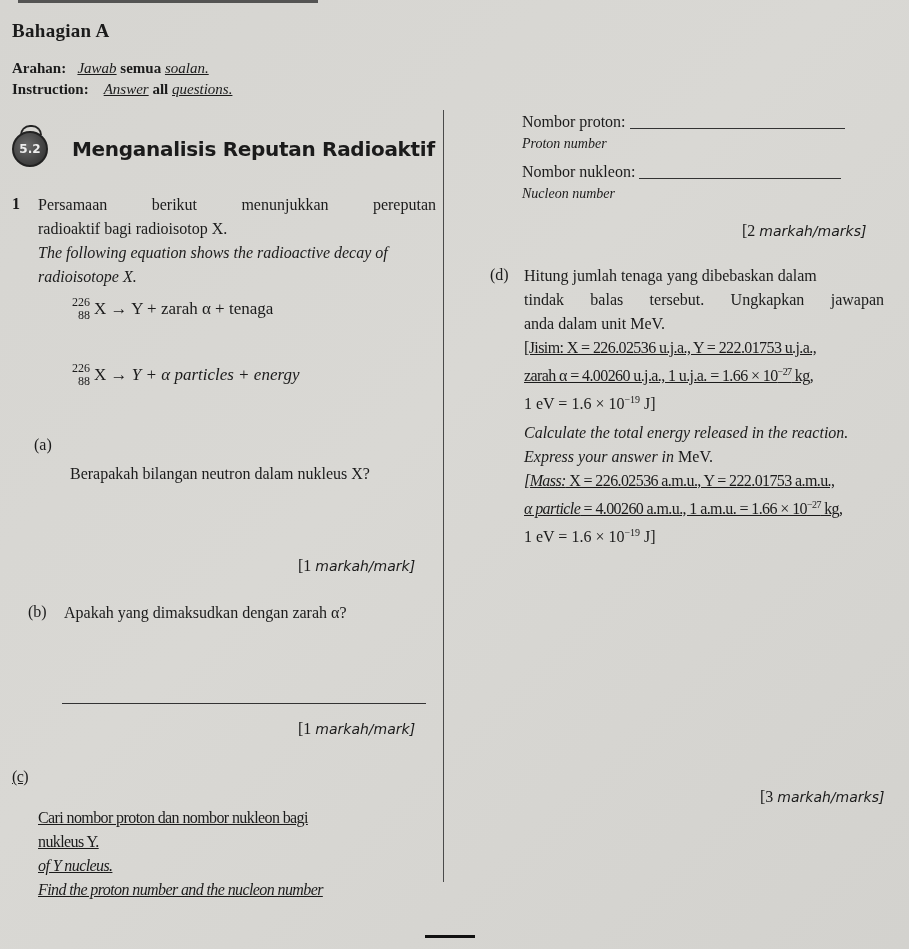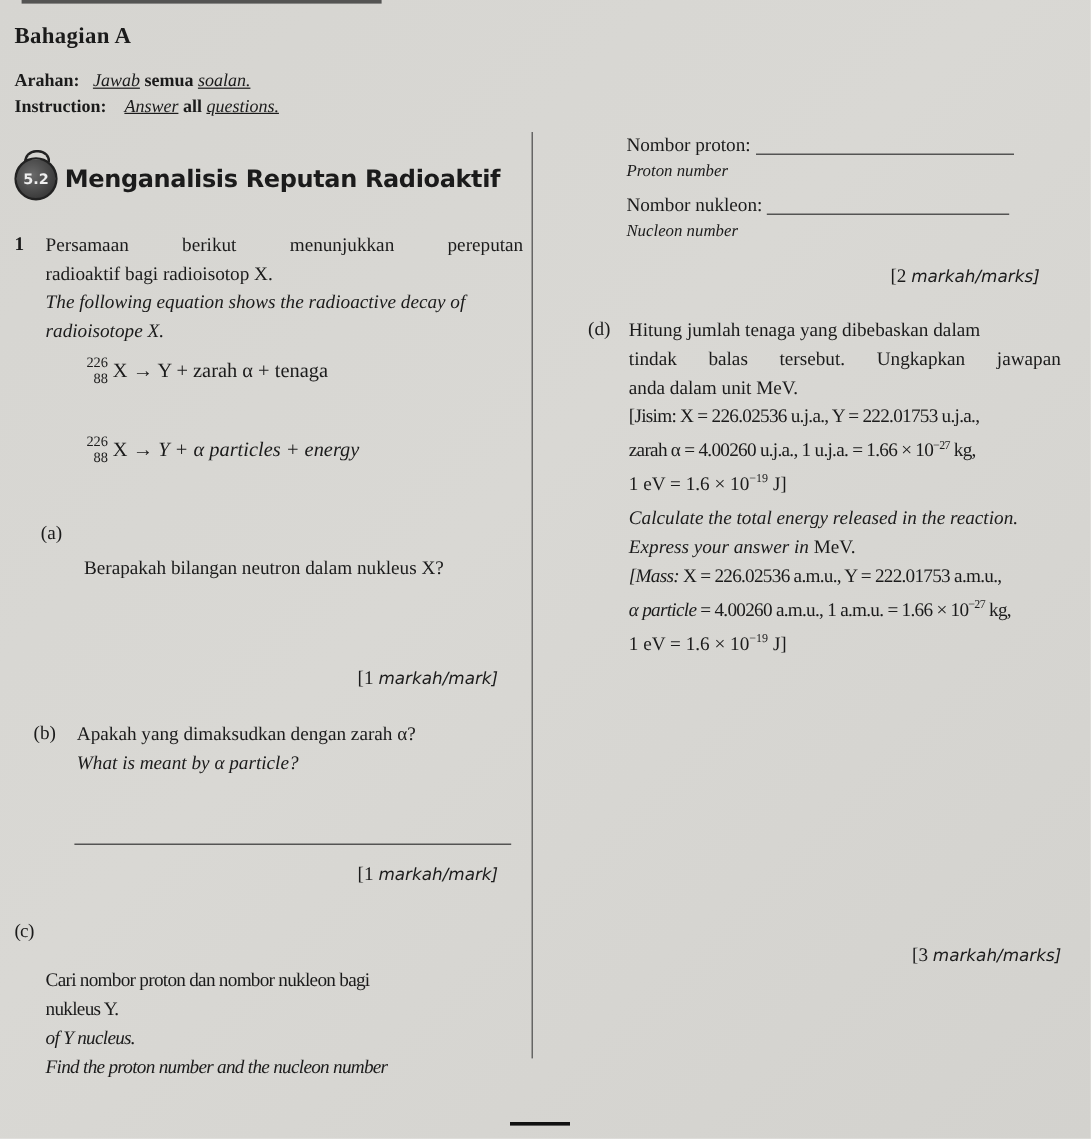--- a/index.html
+++ b/index.html
@@ -24,39 +24,39 @@
     background: radial-gradient(circle at 40% 40%, #6a6a6a, #2a2a2a);
     color: #eee; font-family: "DejaVu Sans", sans-serif; font-weight: bold;
     font-size: 12px; display: flex; align-items: center; justify-content: center;
     position: relative; border: 2px solid #222;
   }
   .topic-badge::before {
     content: ""; position: absolute; top: -8px; left: 6px; width: 18px; height: 8px;
     border: 2px solid #222; border-bottom: none; border-radius: 10px 10px 0 0;
   }
   .topic-title {
-    margin-left: 6px; font-family: "DejaVu Sans", sans-serif; font-weight: bold;
+    margin-left: 24px; font-family: "DejaVu Sans", sans-serif; font-weight: bold;
     font-size: 20px; letter-spacing: -0.3px;
   }
   .divider { left: 443px; top: 110px; width: 1px; height: 772px; background: #4a4a4a; }
   .q-num { left: 12px; top: 195px; font-size: 16px; font-weight: bold; }
   .lp { left: 38px; width: 398px; font-size: 16px; line-height: 24px; }
   .just { text-align: justify; text-align-last: justify; }
   .it { font-style: italic; }
   .eq { font-size: 17px; display: flex; align-items: center; }
   .nuclide { display: inline-flex; flex-direction: column; font-size: 12px; line-height: 13px; text-align: right; margin-right: 4px; }
   .sub-label { font-size: 16px; }
   .marks { font-size: 16px; }
   .marks i { font-style: italic; font-family: "DejaVu Sans", sans-serif; font-size: 14px; }
   .answer-line { height: 1px; background: #333; }
   .rp { left: 522px; width: 360px; font-size: 16px; line-height: 24px; }
   .field-row { display: flex; align-items: flex-end; }
   .field-line { border-bottom: 1px solid #333; height: 1px; margin-left: 4px; margin-bottom: 5px; }
   .small { font-size: 14px; }
-  .condensed { letter-spacing: -0.6px; }
+  .condensed { letter-spacing: -0.6px; text-decoration: underline; }
   sup { font-size: 10px; }
   .footer-dash { left: 425px; top: 935px; width: 50px; height: 3px; background: #111; }
 </style>
 </head>
 <body>
 
 <div class="abs topbar"></div>
 
 <div class="abs section-title">Bahagian A</div>
 
@@ -115,21 +115,20 @@
 </div>
 <div class="abs" style="left:70px; top:490px; width:360px; height:60px;"></div>
 <div class="abs marks" style="left:298px; top:557px;">
   <span>[1</span>
   <i>markah/mark]</i>
 </div>
 
 <div class="abs sub-label" style="left:28px; top:603px;">(b)</div>
 <div class="abs lp" style="left:64px; width:370px; top:601px;">
   <div>Apakah yang dimaksudkan dengan zarah α?</div>
-  <div class="it">What is meant by α particle?</div>
 </div>
 <div class="abs answer-line" style="left:62px; top:703px; width:364px;"></div>
 <div class="abs marks" style="left:298px; top:720px;">
   <span>[1</span>
   <i>markah/mark]</i>
 </div>
 
 <div class="abs sub-label condensed" style="left:12px; top:768px;">(c)</div>
 <div class="abs lp condensed" style="left:38px; width:400px; top:806px;">
   <div>Cari nombor proton dan nombor nukleon bagi</div>

